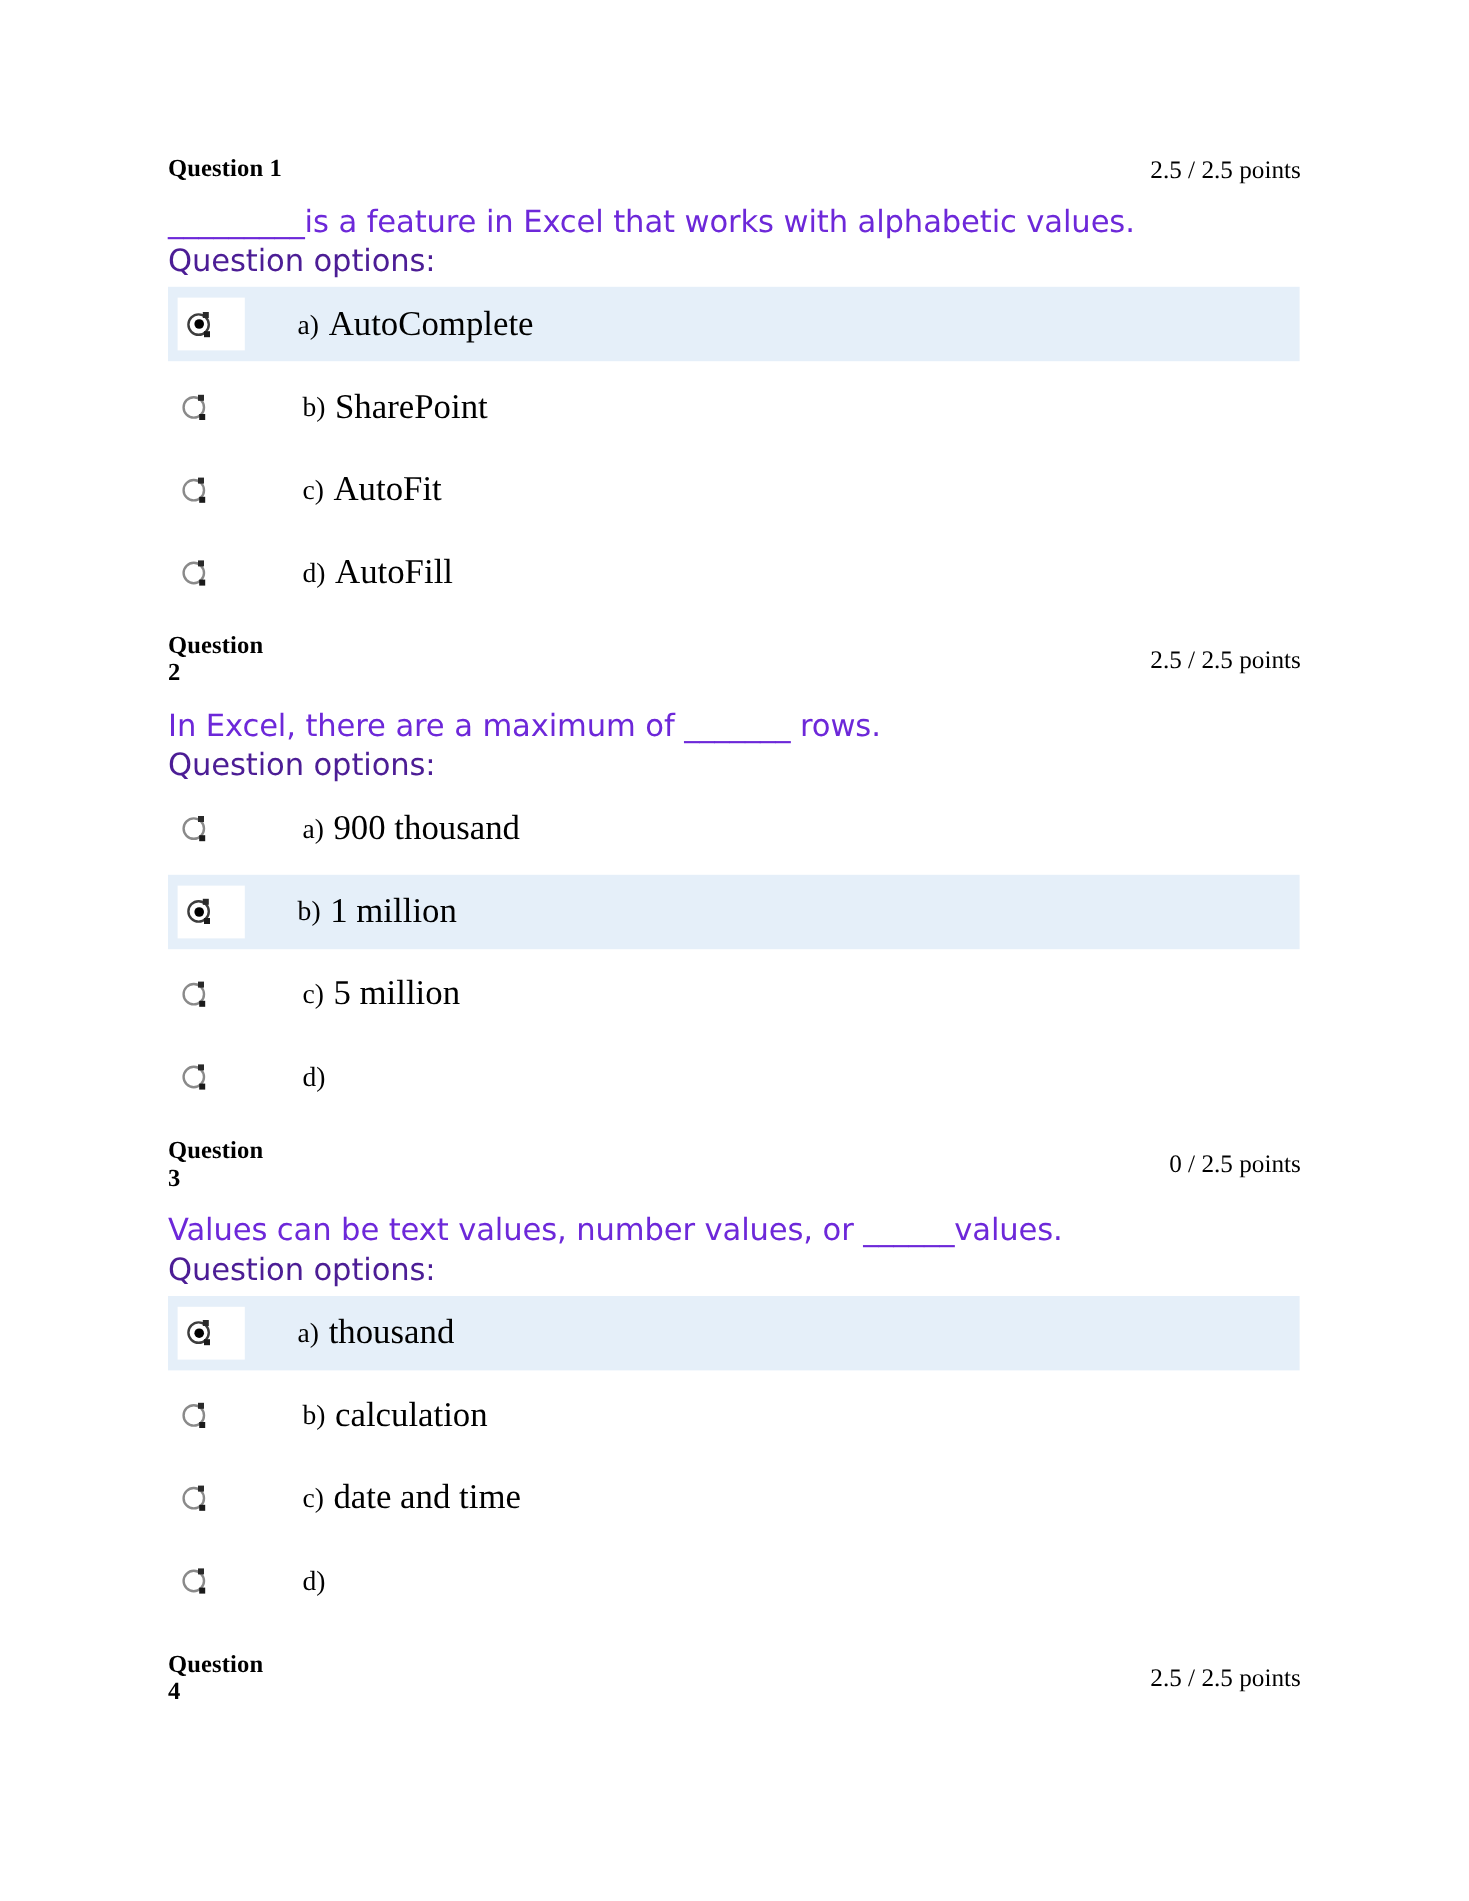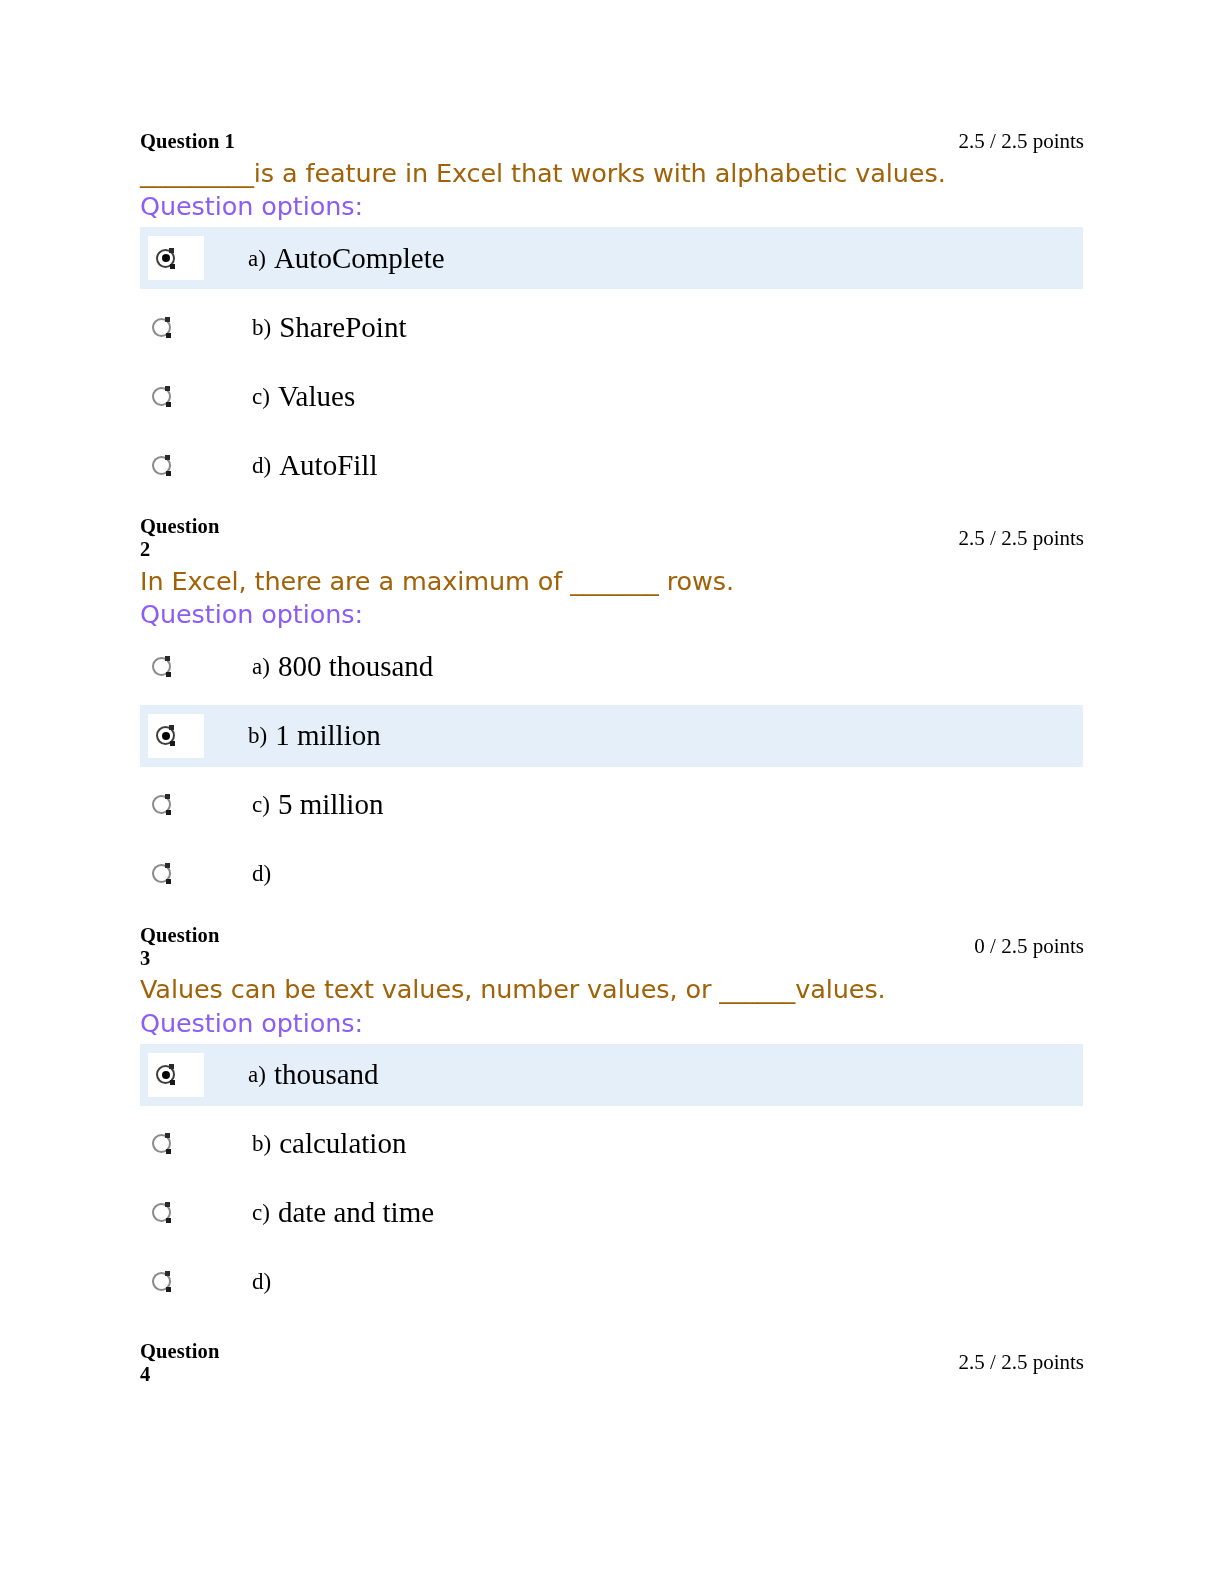--- a/index.html
+++ b/index.html
@@ -61,29 +61,29 @@
     flex: 0 0 auto;
   }
 
   
   .q-stem {
     font-family: "DejaVu Sans", sans-serif;
     font-size: 25.5px;
     line-height: 1.30;
     letter-spacing: -0.1px;
     width: 905px;
-    margin-top: 4px;
-    color: #a16207;
+    margin-top: 16px;
+    color: #6d28d9;
   }
   .q-options-label {
     font-family: "DejaVu Sans", sans-serif;
     font-size: 25.5px;
     line-height: 1.30;
     letter-spacing: -0.1px;
-    color: #8b5cf6;
+    color: #4c1d95;
   }
 
   
   .options {
     width: 943px;
     margin-top: 4px;
   }
   .option-row {
     position: relative;
     display: flex;
@@ -204,21 +204,21 @@
           <span class="radio"></span>
         </div>
         <div class="option-letter">b)</div>
         <div class="option-text">SharePoint</div>
       </div>
       <div class="option-row">
         <div class="radio-cell">
           <span class="radio"></span>
         </div>
         <div class="option-letter">c)</div>
-        <div class="option-text">Values</div>
+        <div class="option-text">AutoFit</div>
       </div>
       <div class="option-row">
         <div class="radio-cell">
           <span class="radio"></span>
         </div>
         <div class="option-letter">d)</div>
         <div class="option-text">AutoFill</div>
       </div>
     </div>
   </div>
@@ -233,21 +233,21 @@
     </div>
     <div class="q-stem">In Excel, there are a maximum of _______ rows.</div>
     <div class="q-options-label">Question options:</div>
 
     <div class="options">
       <div class="option-row">
         <div class="radio-cell">
           <span class="radio"></span>
         </div>
         <div class="option-letter">a)</div>
-        <div class="option-text">800 thousand</div>
+        <div class="option-text">900 thousand</div>
       </div>
       <div class="option-row selected">
         <div class="radio-cell">
           <span class="radio checked">
               <span class="dot"></span>
             </span>
         </div>
         <div class="option-letter">b)</div>
         <div class="option-text">1 million</div>
       </div>

